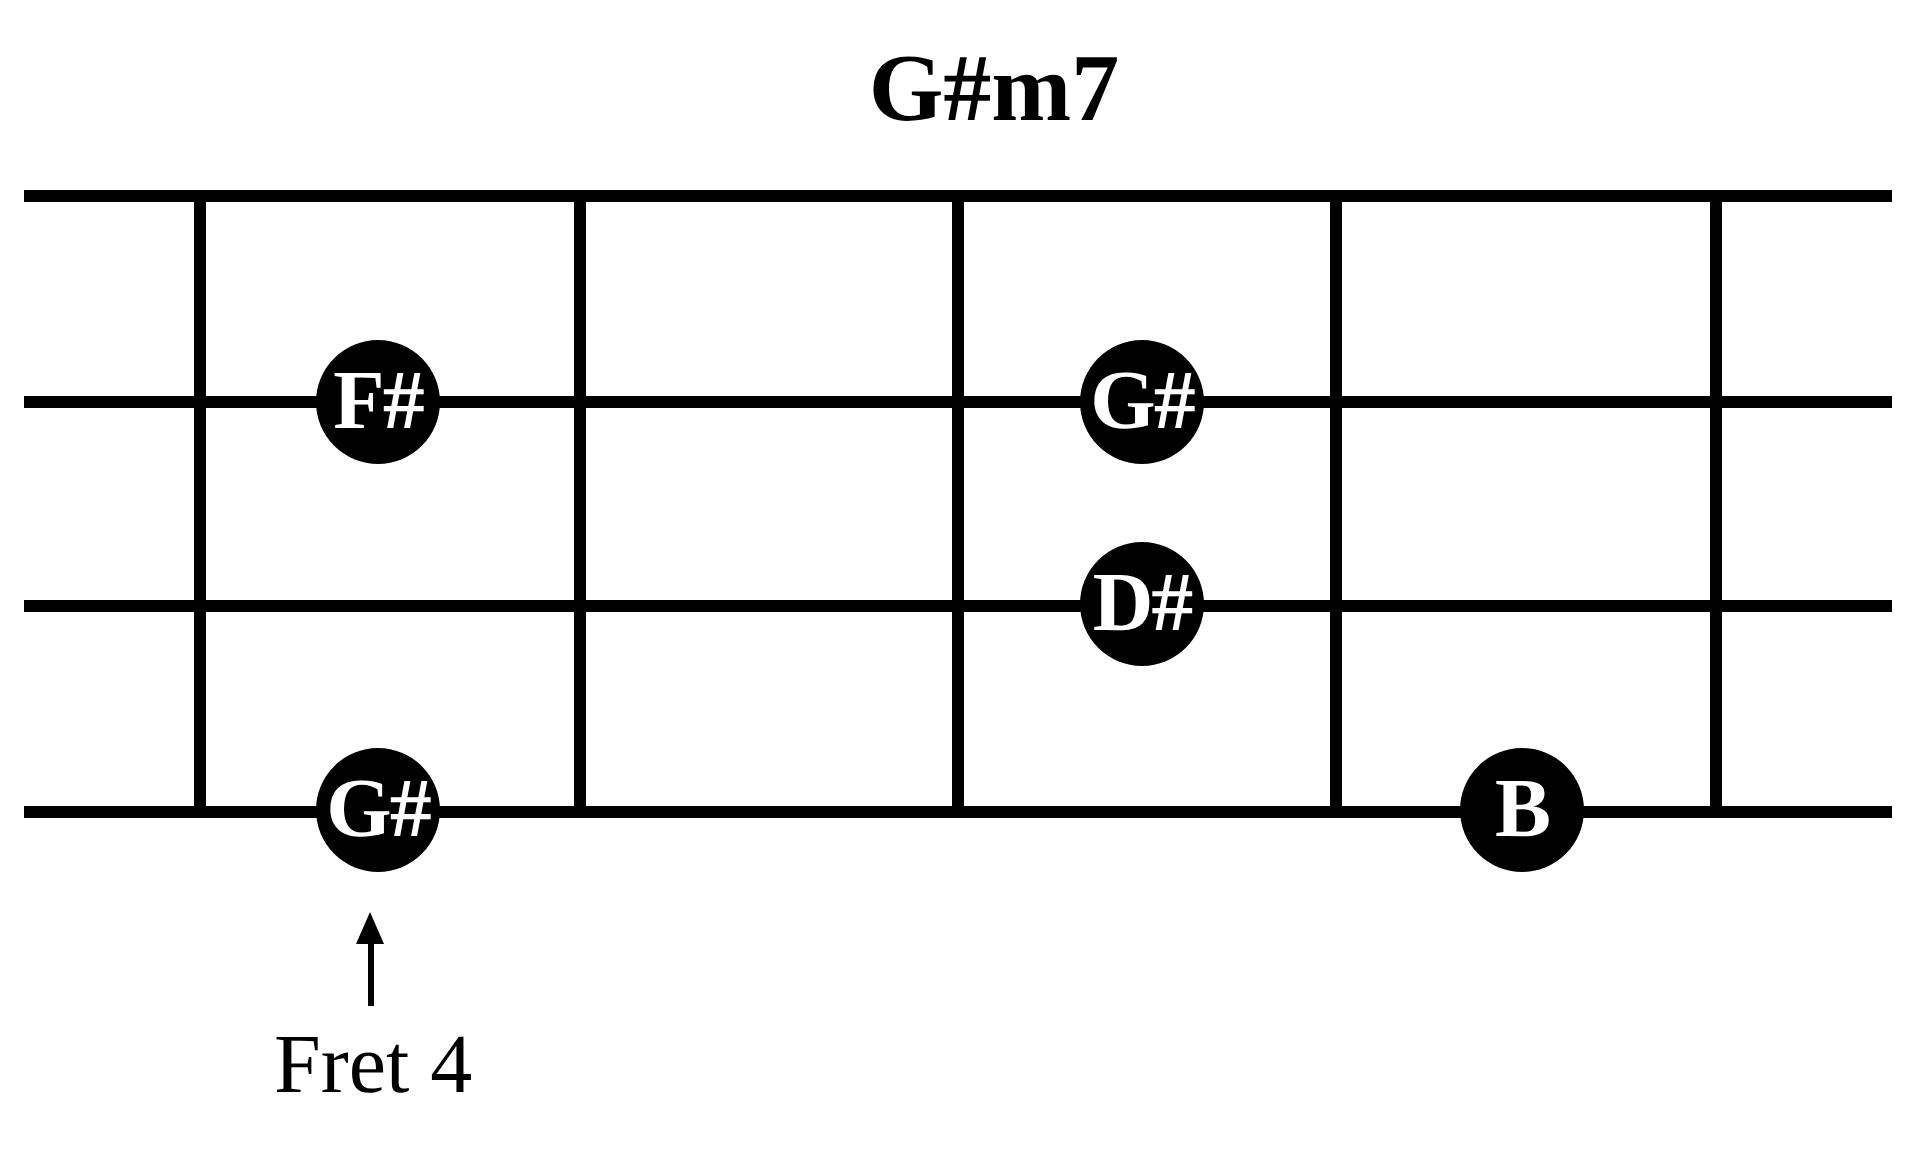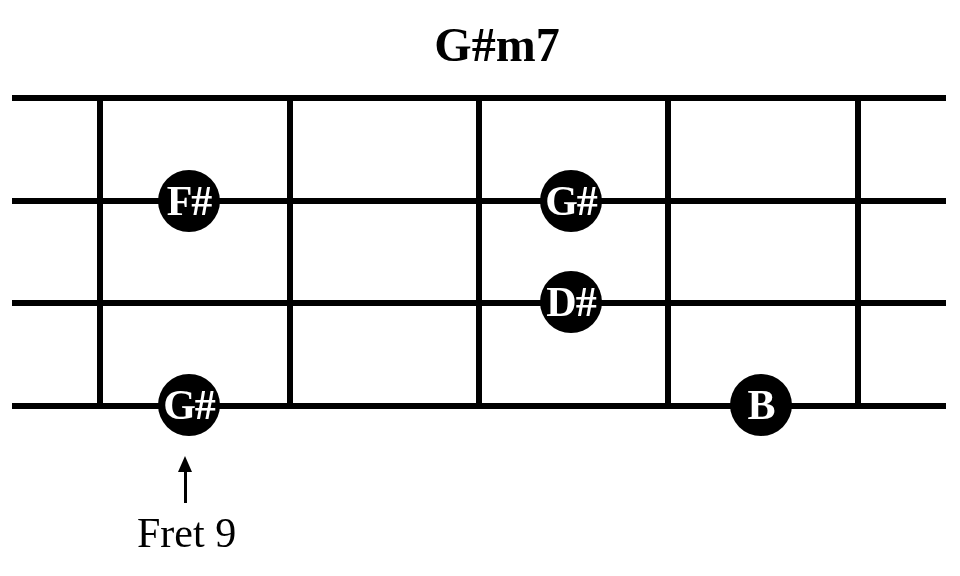--- a/index.html
+++ b/index.html
@@ -108,16 +108,16 @@
         <div class="dot" style="left: 540px; top: 170px;">G#</div>
         <div class="dot" style="left: 540px; top: 271px;">D#</div>
         <div class="dot" style="left: 158px; top: 374px;">G#</div>
         <div class="dot" style="left: 730px; top: 374px;">B</div>
       </div>
   </div>
 
   <div>
     <div class="arrow-head"></div>
     <div class="arrow-shaft"></div>
-    <div class="fret-label">Fret 9</div>
+    <div class="fret-label">Fret 4</div>
   </div>
 
 </div>
 
 </body></html>

